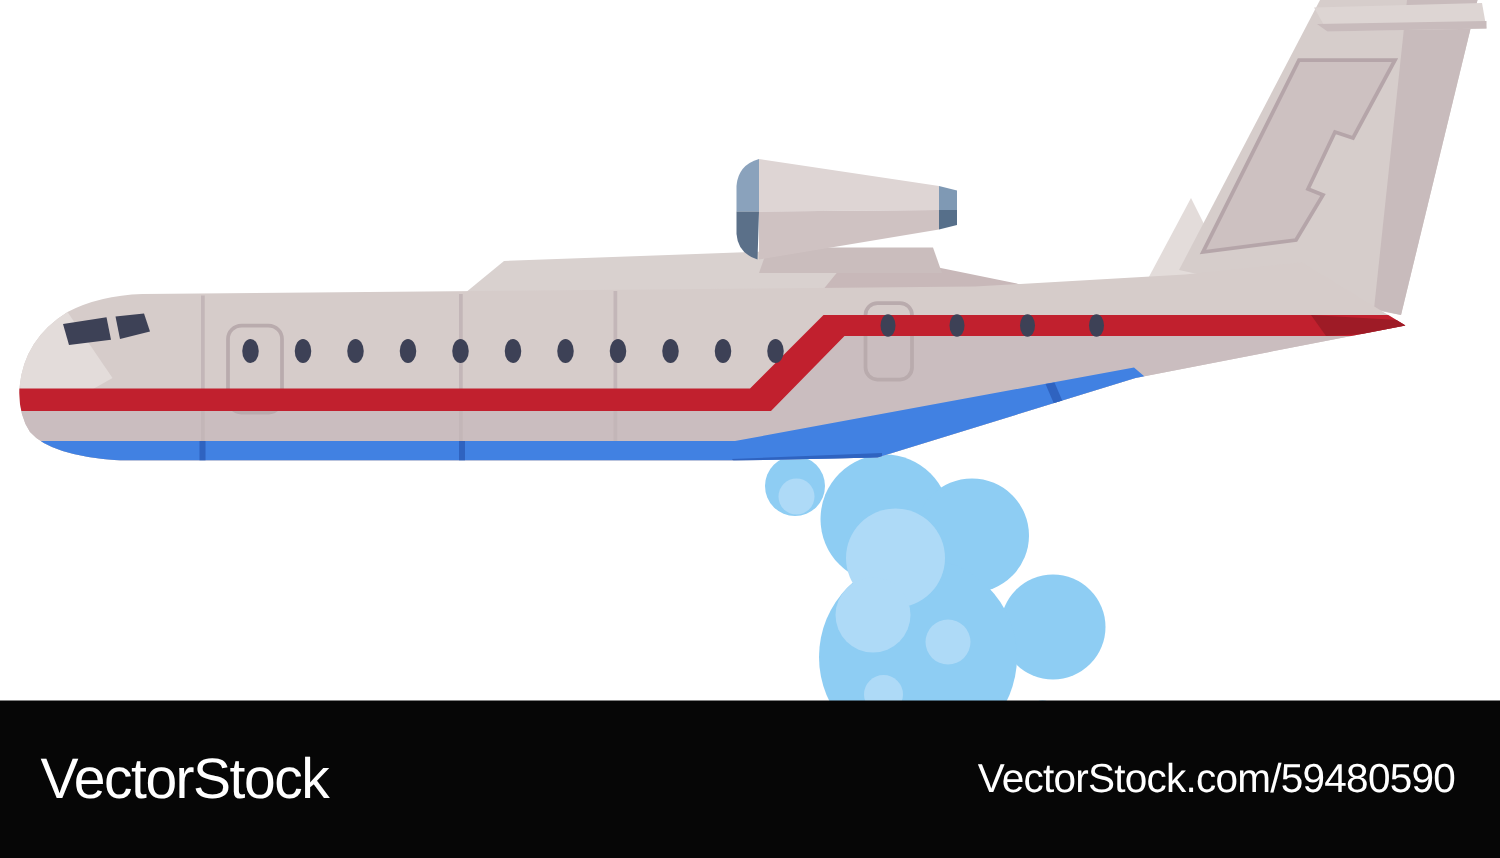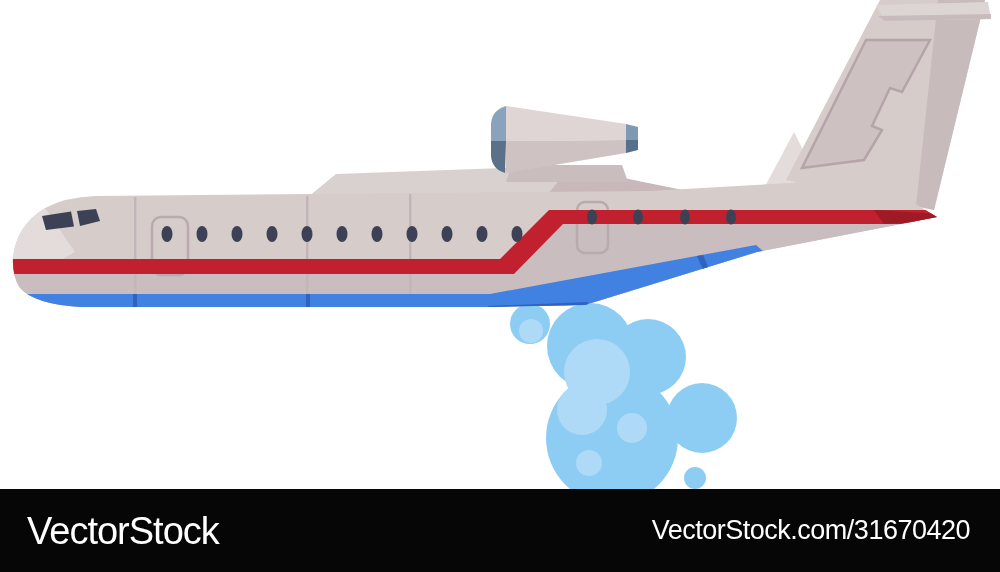--- a/index.html
+++ b/index.html
@@ -16,21 +16,21 @@
   .f-pylon{fill:var(--c-pylon)} .f-nacelle_top{fill:var(--c-nacelle_top)} .f-nacelle_bottom{fill:var(--c-nacelle_bottom)}
   .f-intake_top{fill:var(--c-intake_top)} .f-intake_bottom{fill:var(--c-intake_bottom)}
   .f-exhaust_top{fill:var(--c-exhaust_top)} .f-exhaust_bottom{fill:var(--c-exhaust_bottom)}
   .f-tail{fill:var(--c-tail)} .f-tail_panel{fill:var(--c-tail_panel)} .f-tail_dark{fill:var(--c-tail_dark)}
   .f-stabilizer{fill:var(--c-stabilizer)} .f-seam{fill:var(--c-seam)}
   .f-splash{fill:var(--c-splash)} .f-splash_light{fill:var(--c-splash_light)}
   .f-none{fill:none}
   .st-outline{stroke:var(--c-outline);stroke-width:2.5px}
   .st-tail_line{stroke:var(--c-tail_line);stroke-width:2.5px}
 
-  .watermark-bar{position:absolute;left:0;right:0;bottom:0;height:83px;
+  .watermark-bar{position:absolute;left:0;right:0;bottom:0;height:105px;
     background:var(--c-bar_bg);display:flex;align-items:center;justify-content:space-between;}
   .wm-logo{color:var(--c-bar_text);font-size:38px;font-weight:400;letter-spacing:-1px;
     margin-left:27px;line-height:1;}
   .wm-credit{color:var(--c-bar_text);font-size:27px;font-weight:400;letter-spacing:-0.5px;
     margin-right:30px;line-height:1;}
 </style>
 </head>
 <body>
 
 <div class="stage">
@@ -123,16 +123,16 @@
       </g>
       <g class="f-window">
         <path d="M 42,216 L 71,211.5 L 74,226.5 L 46,230 Z"></path>
         <path d="M 77,211 L 96,209 L 100,221 L 80,226 Z"></path>
       </g>
     </g>
   </svg>
 
   <div class="watermark-bar">
     <span class="wm-logo">VectorStock</span>
-    <span class="wm-credit">VectorStock.com/31670420</span>
+    <span class="wm-credit">VectorStock.com/59480590</span>
   </div>
 
 </div>
 
 </body></html>

